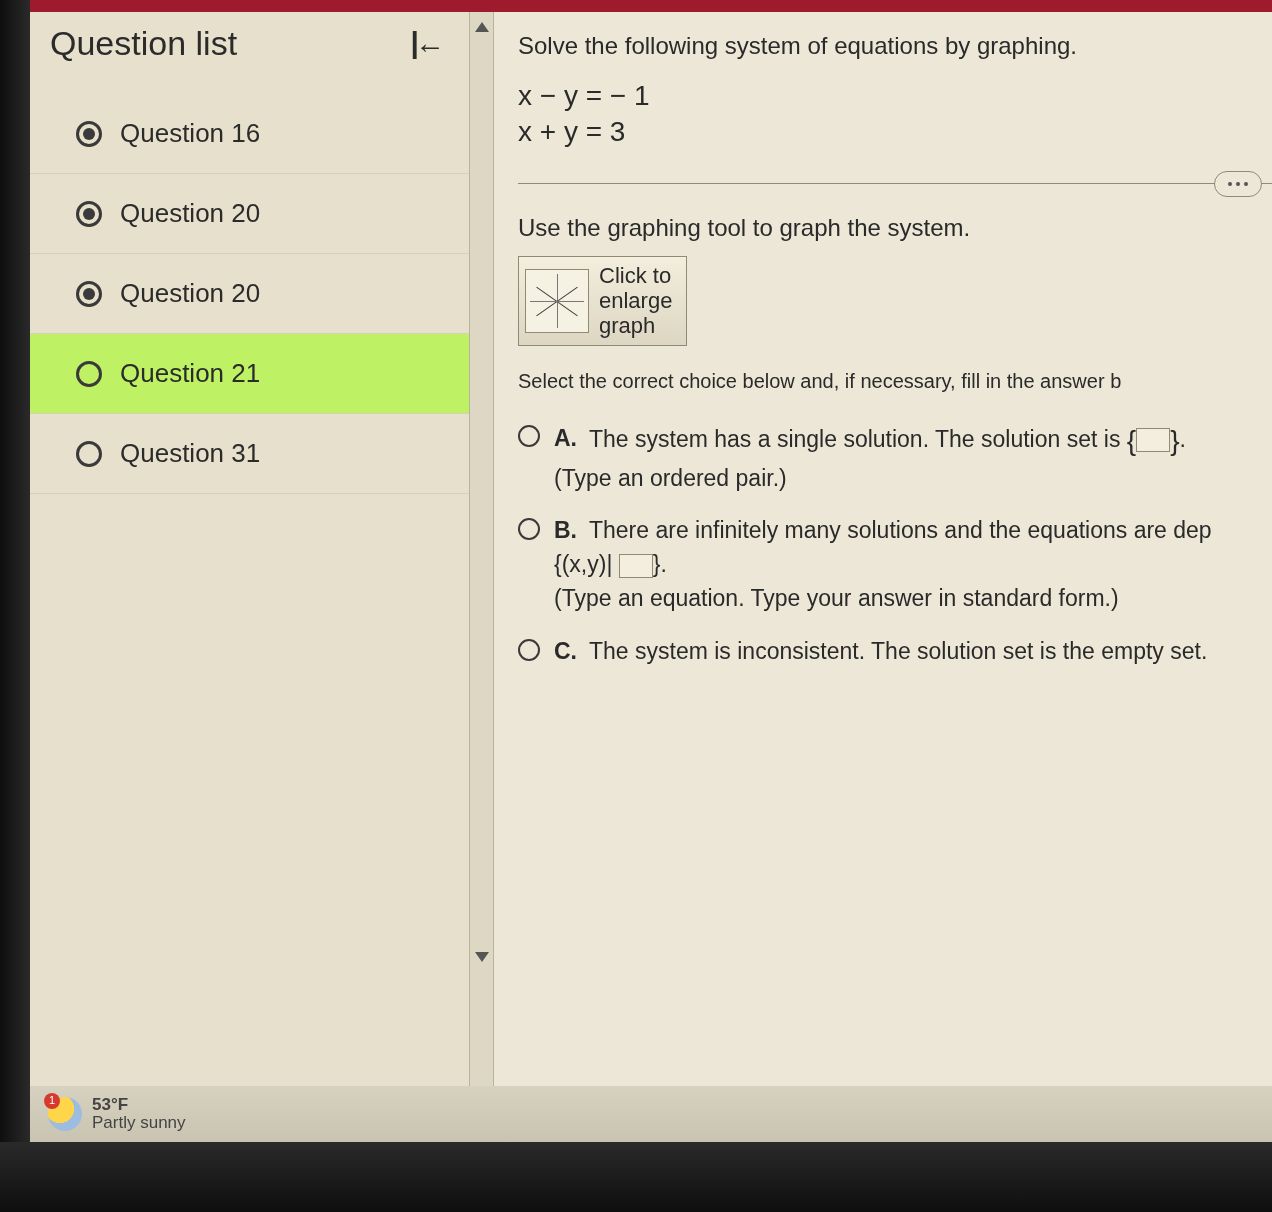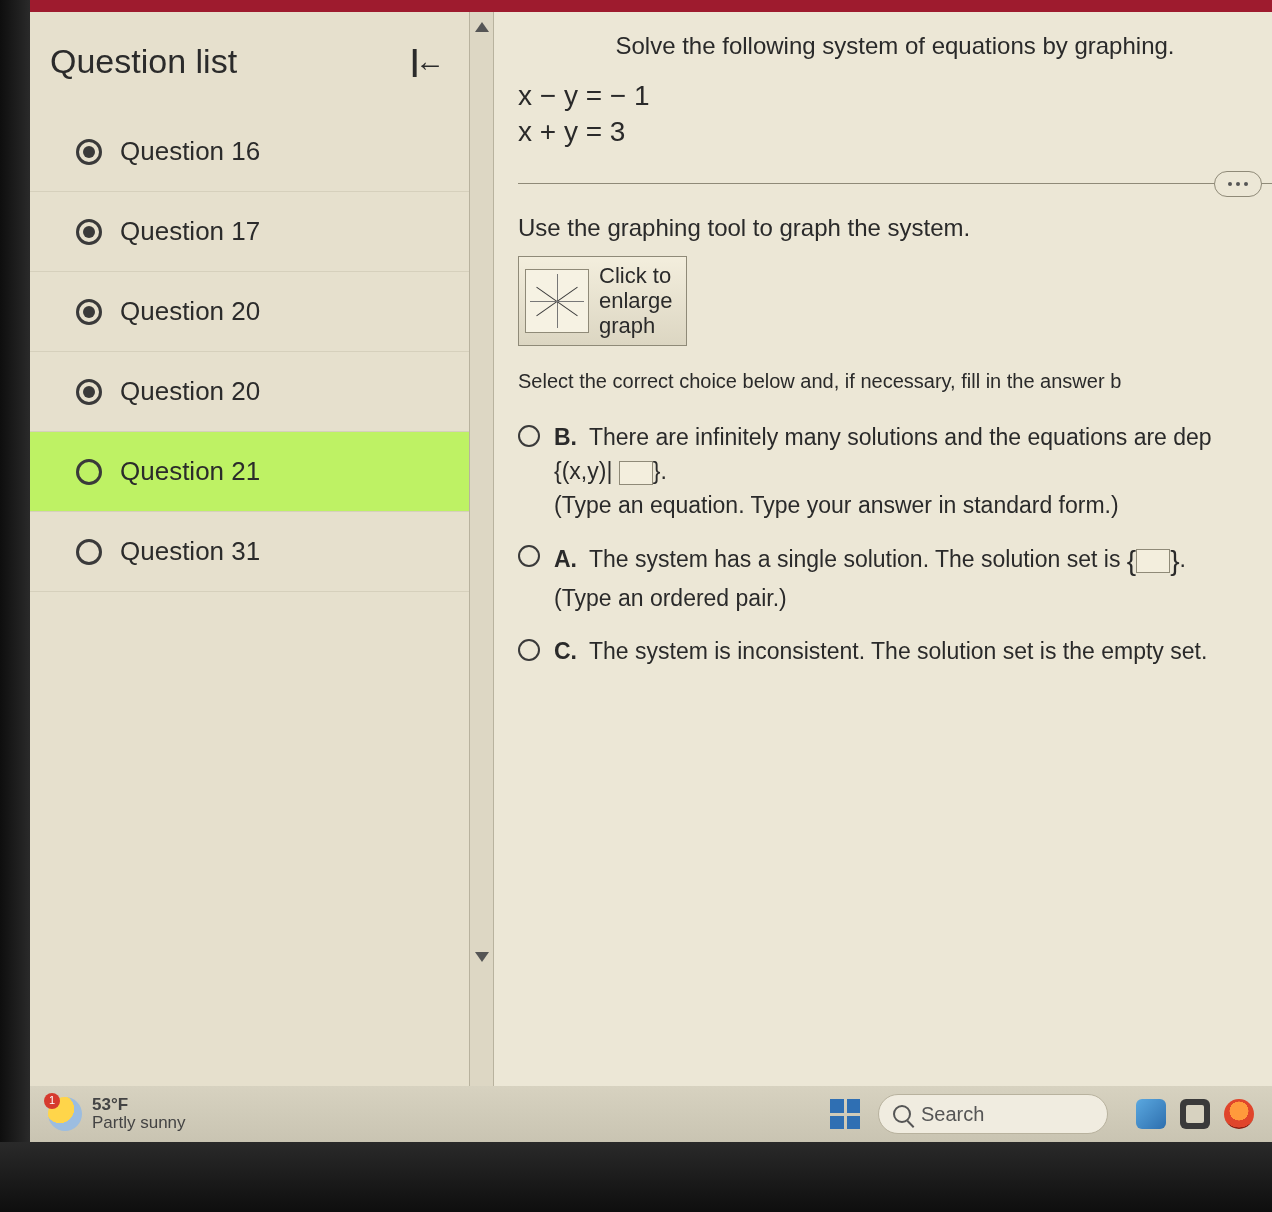--- a/index.html
+++ b/index.html
@@ -21,21 +21,20 @@
     flex: 1;
     display: flex;
     overflow: hidden;
   }
   .sidebar {
     width: 440px;
     background: #e6e0cd;
     border-right: 1px solid #b8b29e;
     display: flex;
     flex-direction: column;
-    padding-top: 18px;
   }
   .sidebar-header {
     display: flex;
     align-items: center;
     justify-content: space-between;
     padding: 10px 20px 30px 20px;
   }
   .sidebar-title {
     font-size: 34px;
     color: #2b2b2b;
@@ -94,21 +93,21 @@
   .scroll-arrow.up { border-bottom: 10px solid #555; }
   .scroll-arrow.down { border-top: 10px solid #555; margin-top: auto; margin-bottom: 130px; }
 
   .main {
     flex: 1;
     padding: 20px 0 0 24px;
     background: #ece7d6;
     color: #2a2a2a;
     overflow: hidden;
   }
-  .prompt-line { font-size: 24px; margin-bottom: 18px; text-align: center; }
+  .prompt-line { font-size: 24px; margin-bottom: 18px; }
   .eqs { font-size: 28px; margin-bottom: 32px; line-height: 1.3; }
   .hr {
     border-top: 1px solid #8f8a78;
     position: relative;
     margin-bottom: 30px;
   }
   .dots-pill {
     position: absolute;
     right: 10px; top: -13px;
     width: 48px; height: 26px;
@@ -251,34 +250,28 @@
           <div class="qitem">
             <div class="radio-outer">
               <div class="radio-inner"></div>
             </div>
             <div>Question 16</div>
           </div>
           <div class="qitem">
             <div class="radio-outer">
               <div class="radio-inner"></div>
             </div>
-            <div>Question 17</div>
+            <div>Question 20</div>
           </div>
           <div class="qitem">
             <div class="radio-outer">
               <div class="radio-inner"></div>
             </div>
             <div>Question 20</div>
           </div>
-          <div class="qitem">
-            <div class="radio-outer">
-              <div class="radio-inner"></div>
-            </div>
-            <div>Question 20</div>
-          </div>
           <div class="qitem active">
             <div class="radio-outer"></div>
             <div>Question 21</div>
           </div>
           <div class="qitem">
             <div class="radio-outer"></div>
             <div>Question 31</div>
           </div>
         </div>
     </div>
@@ -312,45 +305,45 @@
         <div class="graph-label">
           <div>Click to</div>
           <div>enlarge</div>
           <div>graph</div>
         </div>
       </div>
 
       <div class="select-line">Select the correct choice below and, if necessary, fill in the answer b</div>
 
       <div class="choices">
+
+        <div class="choice">
+          <div class="crad"></div>
+          <div>
+            <span class="clabel">A.</span>
+            <span>The system has a single solution. The solution set is </span><span class="brace">{</span><span class="answer-box"></span><span class="brace">}</span><span>.</span>
+            <span class="sub">(Type an ordered pair.)</span>
+          </div>
+        </div>
 
         <div class="choice">
           <div class="crad"></div>
           <div>
             <span class="clabel">B.</span>
             <span>There are infinitely many solutions and the equations are dep</span>
             <span class="sub">
               <span>{(x,y)| </span><span class="answer-box"></span><span>}.</span>
             </span>
             <span class="sub">(Type an equation. Type your answer in standard form.)</span>
           </div>
         </div>
 
         <div class="choice">
           <div class="crad"></div>
           <div>
-            <span class="clabel">A.</span>
-            <span>The system has a single solution. The solution set is </span><span class="brace">{</span><span class="answer-box"></span><span class="brace">}</span><span>.</span>
-            <span class="sub">(Type an ordered pair.)</span>
-          </div>
-        </div>
-
-        <div class="choice">
-          <div class="crad"></div>
-          <div>
             <span class="clabel">C.</span>
             <span>The system is inconsistent. The solution set is the empty set.</span>
           </div>
         </div>
 
       </div>
     </div>
 
   </div>
 </div>
@@ -358,32 +351,15 @@
 <div class="taskbar">
   <div class="weather">
     <div class="weather-icon">
       <div class="weather-badge">1</div>
     </div>
     <div>
       <div style="font-weight:600">53°F</div>
       <div>Partly sunny</div>
     </div>
   </div>
-  <div class="tb-center">
-    <div class="win-icon">
-        <div></div>
-        <div></div>
-        <div></div>
-        <div></div>
-      </div>
-    <div class="search-pill">
-      <div class="mag"></div>
-      <span>Search</span>
-    </div>
-    <div class="tb-icons">
-      <div class="tb-ico ico-a"></div>
-      <div class="tb-ico ico-b"></div>
-      <div class="tb-ico ico-c"></div>
-    </div>
-  </div>
 </div>
 
 <div class="bezel-bottom"></div>
 
 </body></html>

